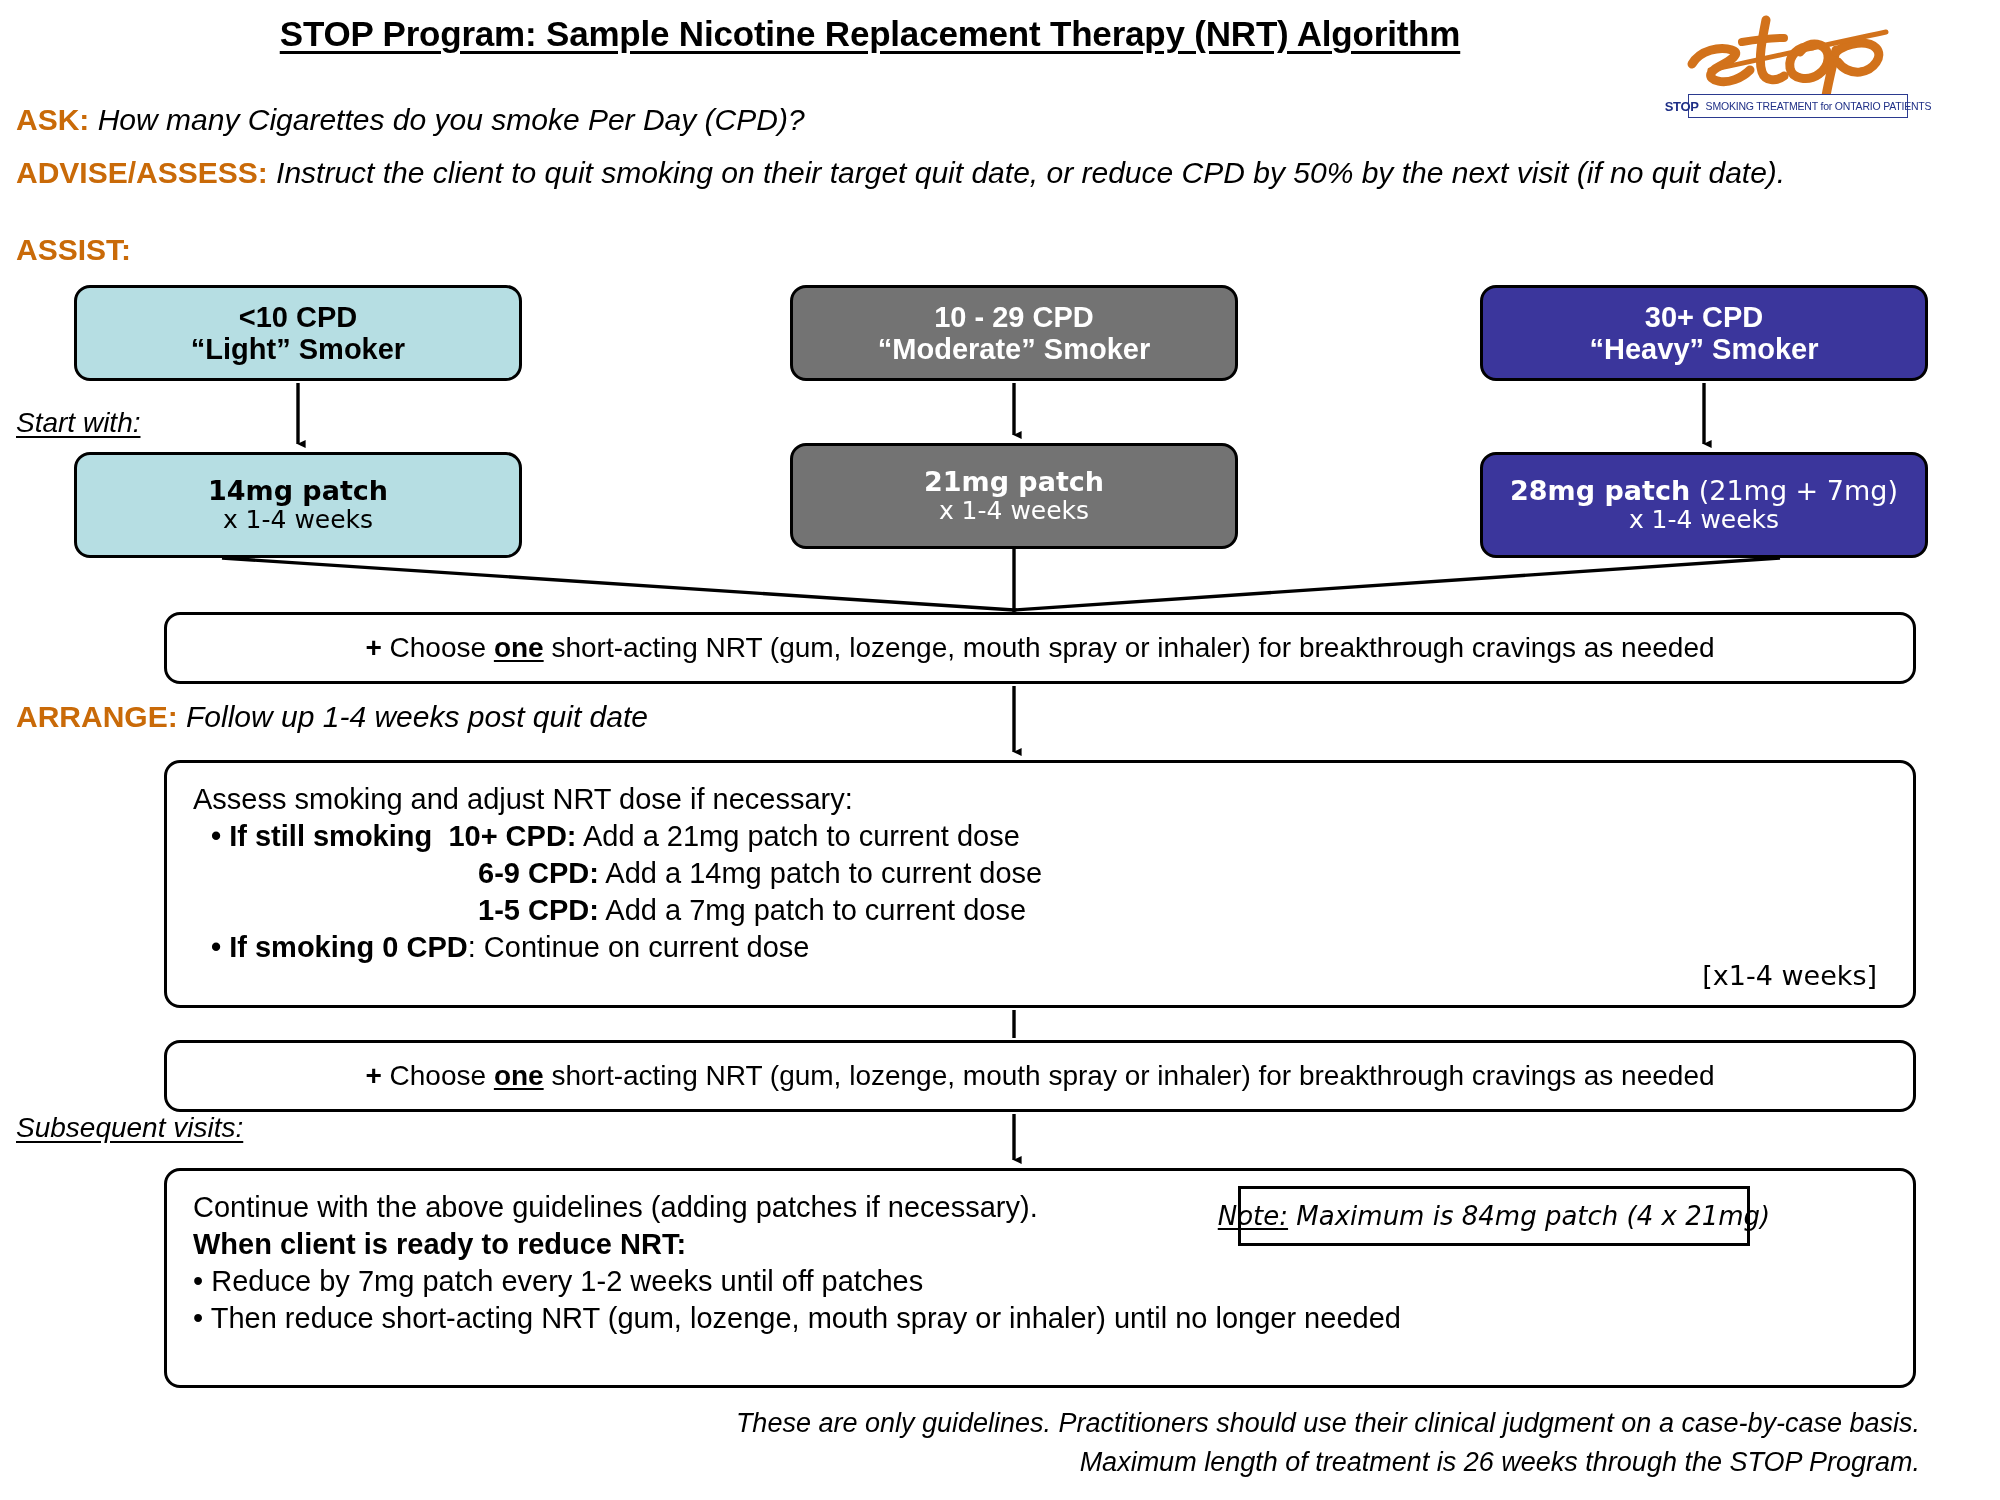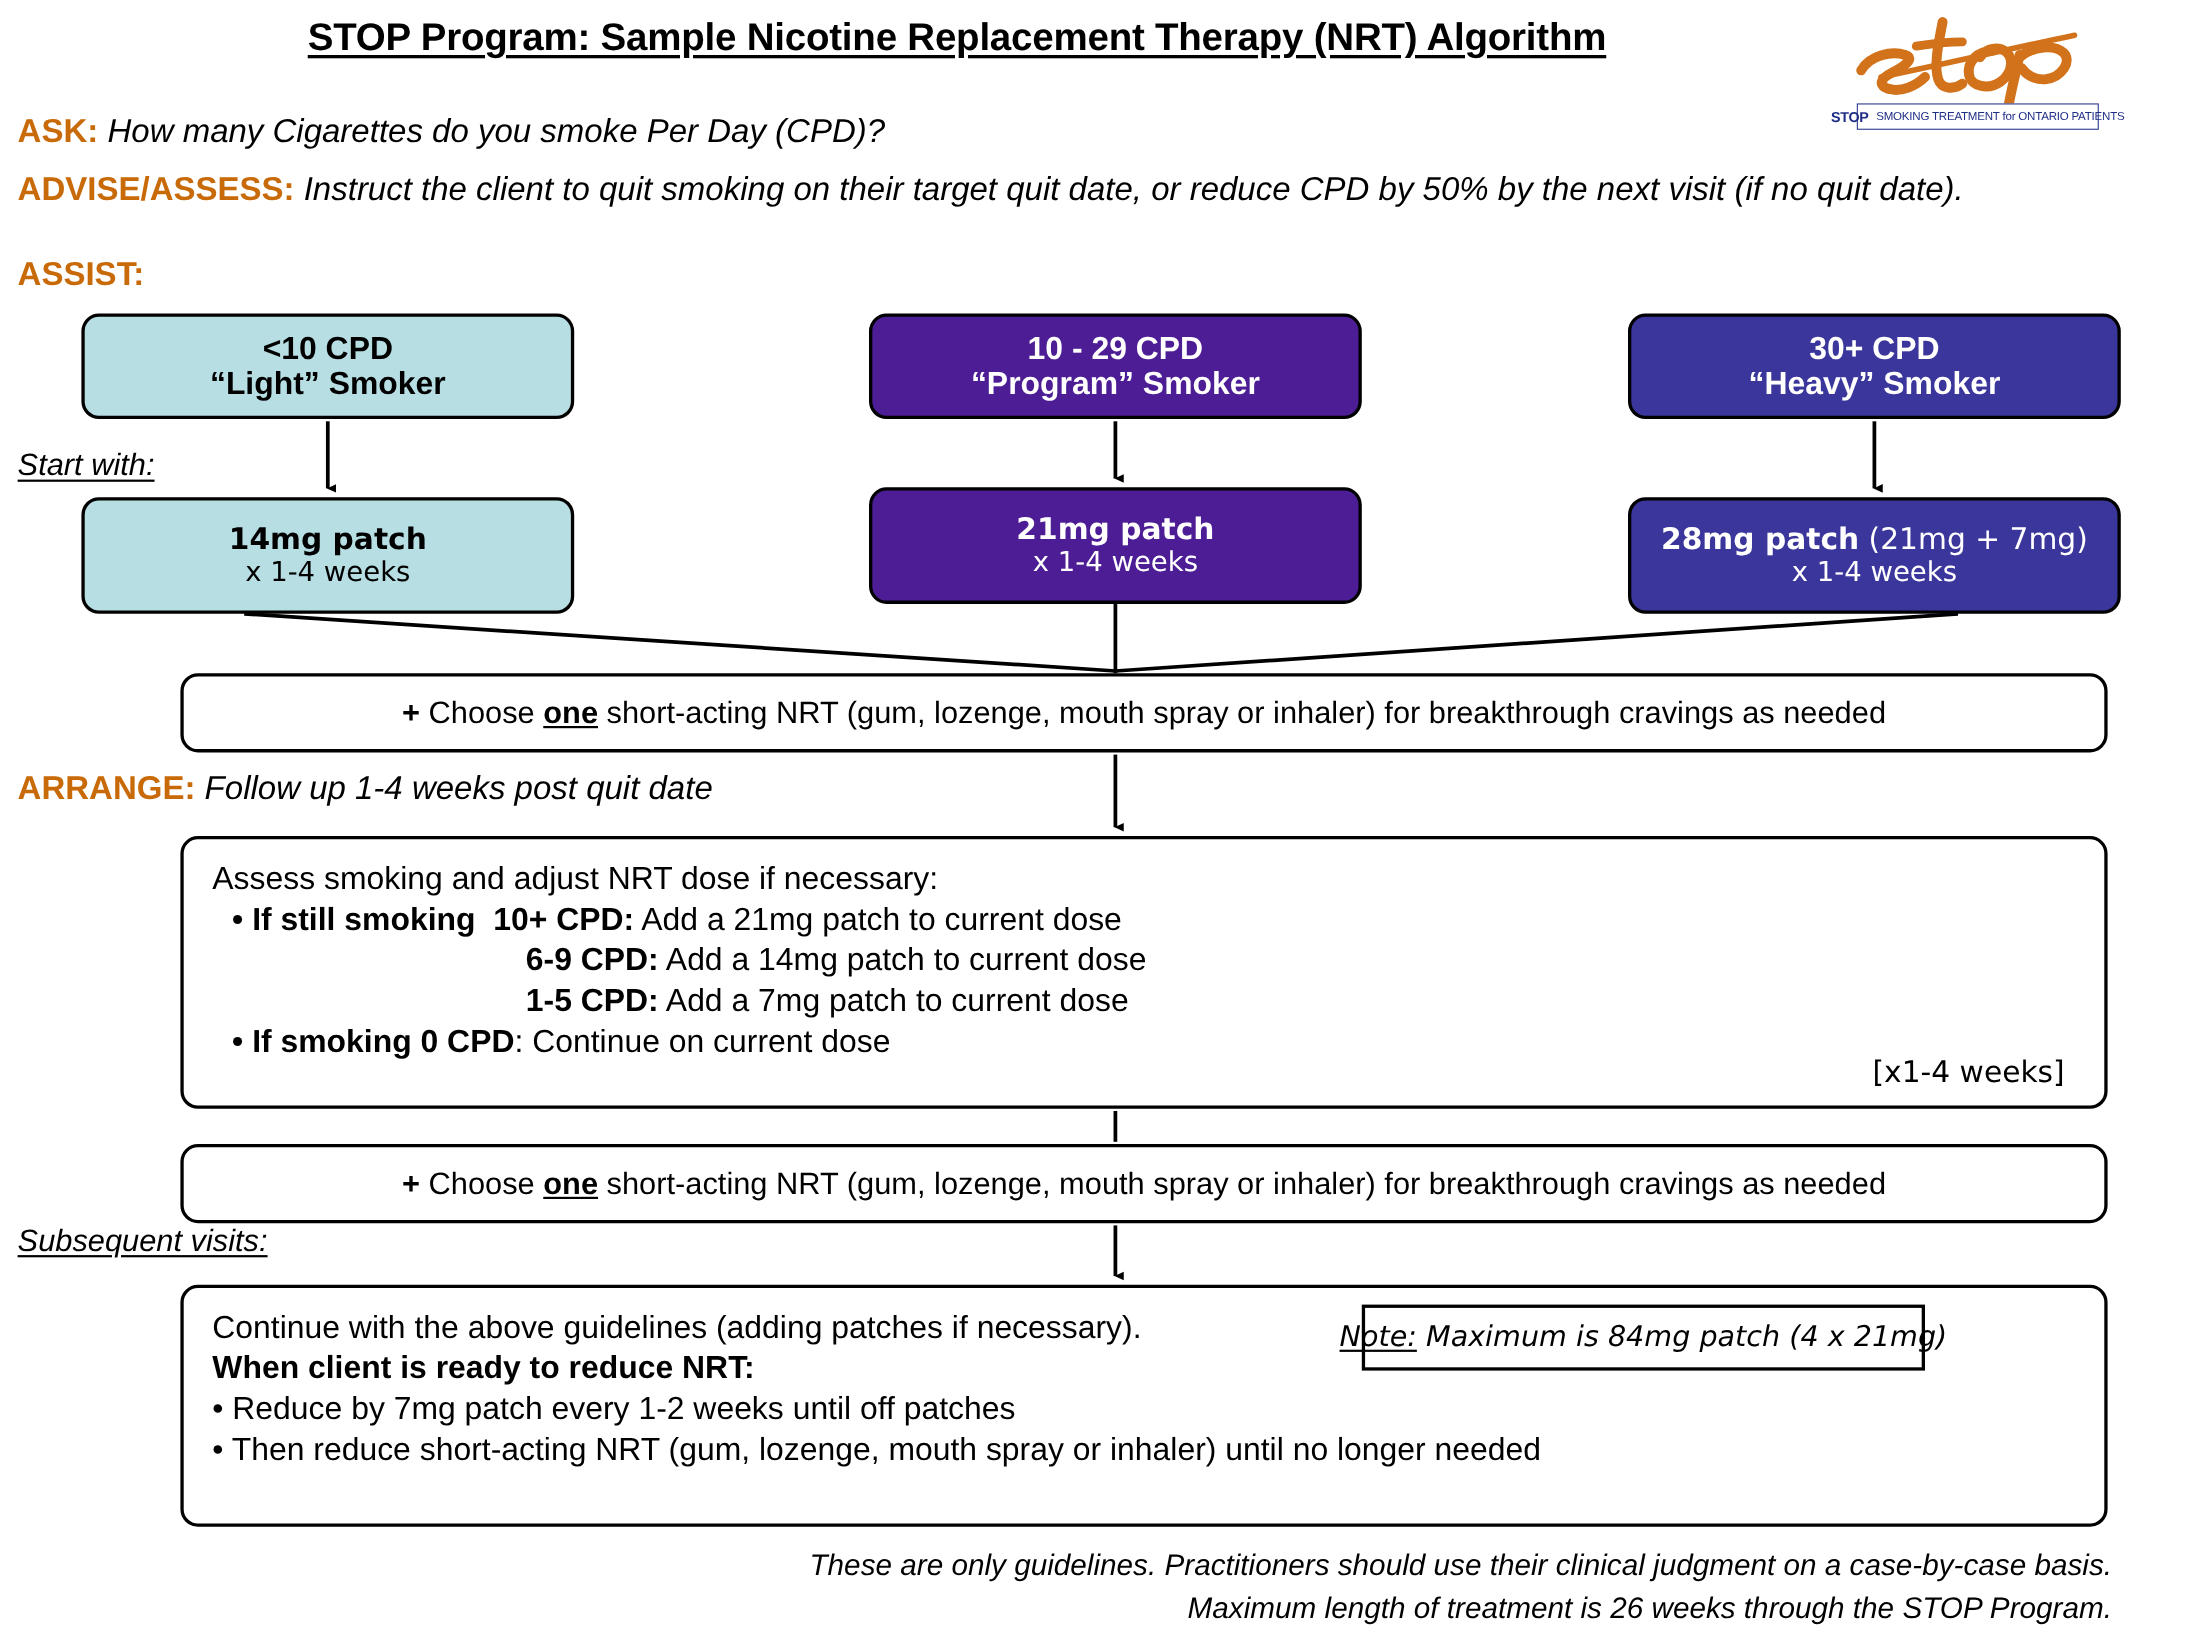--- a/index.html
+++ b/index.html
@@ -48,21 +48,21 @@
   .cat{height:96px;border-radius:16px;display:flex;flex-direction:column;
        align-items:center;justify-content:center;line-height:1.12;}
   .cat div{font-size:29px;font-weight:bold;font-family:"Liberation Sans",sans-serif;font-stretch:condensed;}
   .patch{height:106px;border-radius:16px;display:flex;flex-direction:column;
          align-items:center;justify-content:center;line-height:1.15;}
   .patch .l1{font-size:27px;font-family:"DejaVu Sans","Liberation Sans",sans-serif;}
   .patch .l1 b{font-weight:bold;}
   .patch .l2{font-size:25px;font-family:"DejaVu Sans","Liberation Sans",sans-serif;}
 
   .fill-light{background:#b6dee3;color:#000;}
-  .fill-teal{background:#4c1d95;color:#fff;}
+  .fill-teal{background:#737373;color:#fff;}
   .fill-purple{background:#3b369c;color:#fff;}
 
   
   #cat1{left:74px;top:285px;width:448px;}
   #cat2{left:790px;top:285px;width:448px;}
   #cat3{left:1480px;top:285px;width:448px;}
   #pch1{left:74px;top:452px;width:448px;}
   #pch2{left:790px;top:443px;width:448px;}
   #pch3{left:1480px;top:452px;width:448px;}
 
@@ -155,21 +155,21 @@
 
   <div id="startwith">Start with:</div>
   <div id="subsequent">Subsequent visits:</div>
 
   <div class="rbox cat fill-light" id="cat1">
     <div>&lt;10 CPD</div>
     <div>“Light” Smoker</div>
   </div>
   <div class="rbox cat fill-teal" id="cat2">
     <div>10 - 29 CPD</div>
-    <div>“Program” Smoker</div>
+    <div>“Moderate” Smoker</div>
   </div>
   <div class="rbox cat fill-purple" id="cat3">
     <div>30+ CPD</div>
     <div>“Heavy” Smoker</div>
   </div>
 
   <div class="rbox patch fill-light" id="pch1">
     <div class="l1"><b>14mg patch</b><span></span></div>
     <div class="l2">x 1-4 weeks</div>
   </div>

